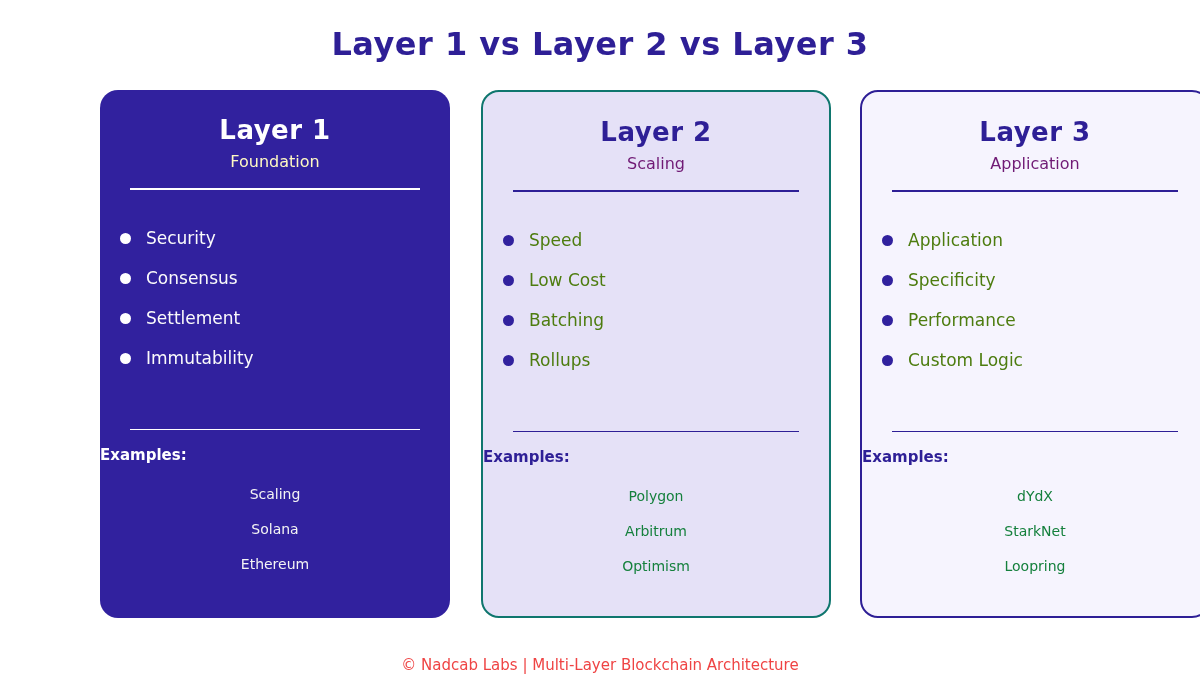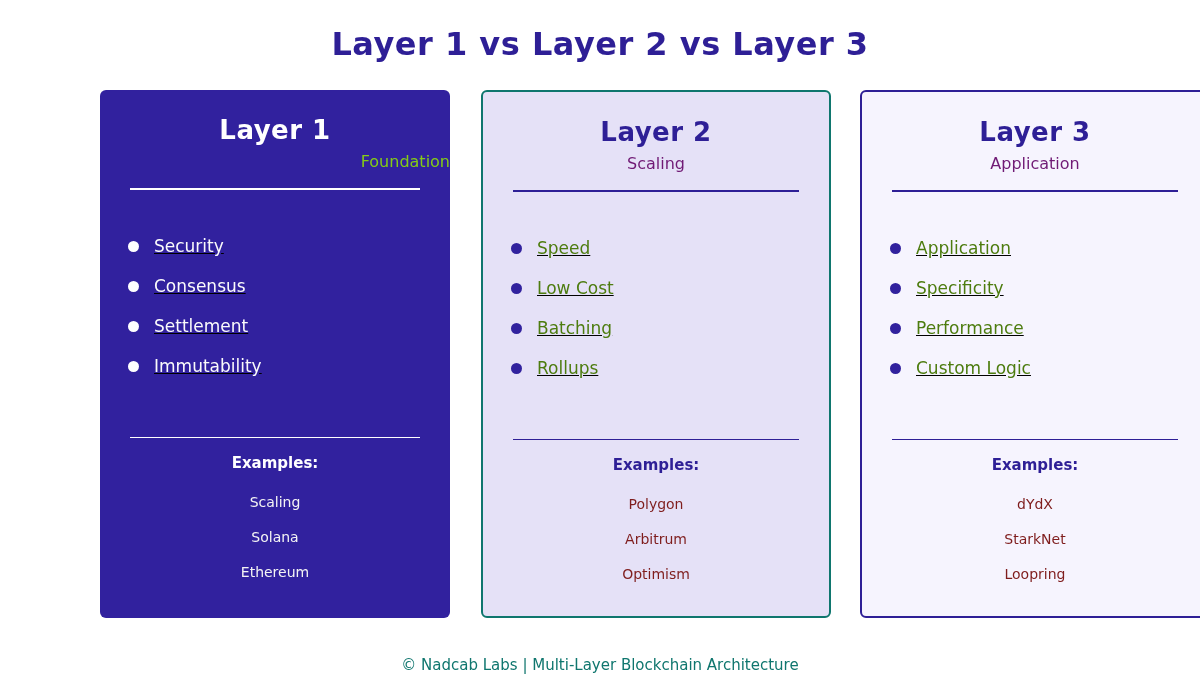--- a/index.html
+++ b/index.html
@@ -21,21 +21,21 @@
     text-align: center;
     font-size: 32px; line-height: 36px;
     font-weight: bold;
     color: #2E1F96;
     letter-spacing: 0.5px;
   }
   .card {
     position: absolute;
     top: 90px;
     width: 350px; height: 528px;
-    border-radius: 6px;
+    border-radius: 18px;
     box-sizing: border-box;
   }
   .card--pos1 { left: 100px; }
   .card--pos2 { left: 481px; }
   .card--pos3 { left: 860px; }
   .card--dark  { background: #31219E; }
   .card--light { background: #E5E1F7; border: 2px solid #0f766e; }
   .card--lighter { background: #F6F4FE; border: 2px solid #2E1F96; }
 
   .card-title {
@@ -46,34 +46,33 @@
     letter-spacing: 0.5px;
   }
   .card--dark .card-title { color: #ffffff; }
   .card--light .card-title, .card--lighter .card-title { color: #2E1F96; }
 
   .card-subtitle {
     margin-top: 2px;
     text-align: center;
     font-size: 16px; line-height: 24px;
   }
-  .card--dark .card-subtitle { color: #84cc16; text-align: right; }
+  .card--dark .card-subtitle { color: #fef9c3; }
   .card--light .card-subtitle, .card--lighter .card-subtitle { color: #701a75; }
 
   .divider { height: 0; margin-left: 30px; margin-right: 30px; }
   .divider--strong { border-top: 2px solid; margin-top: 14px; }
   .divider--thin   { border-top: 1.4px solid; margin-top: 51px; }
   .card--dark .divider { border-color: #ffffff; }
   .card--light .divider, .card--lighter .divider { border-color: #2E1F96; }
 
   .features {
     list-style: none;
-    margin: 16px;
+    margin: 8px;
     padding: 20px 10px 0 12px;
-    text-decoration: underline;
   }
   .features li {
     display: flex;
     align-items: center;
     height: 40px;
     font-size: 17px;
   }
   .card--dark .features li { color: #FBFBFB; }
   .card--light .features li, .card--lighter .features li { color: #4d7c0f; }
 
@@ -81,43 +80,42 @@
     width: 11px; height: 11px;
     border-radius: 50%;
     margin-right: 15px;
     flex: none;
   }
   .card--dark .bullet { background: #ffffff; }
   .card--light .bullet, .card--lighter .bullet { background: #31219E; }
 
   .examples-label {
     margin-top: 12px;
-    text-align: center;
     font-size: 15px; line-height: 26px;
     font-weight: bold;
   }
   .card--dark .examples-label { color: #ffffff; }
   .card--light .examples-label, .card--lighter .examples-label { color: #2E1F96; }
 
   .examples { margin-top: 9px; }
   .examples p {
     margin: 0;
     height: 35px; line-height: 35px;
     text-align: center;
     font-size: 14px;
   }
   .card--dark .examples p { color: #F4F4F4; }
-  .card--light .examples p, .card--lighter .examples p { color: #7f1d1d; }
+  .card--light .examples p, .card--lighter .examples p { color: #15803d; }
 
   .page-footer {
     position: absolute;
     top: 655px; left: 0; width: 100%;
     text-align: center;
     font-size: 15px; line-height: 20px;
-    color: #0f766e;
+    color: #ef4444;
   }
 </style>
 </head>
 <body>
 
 <div class="page">
 
   <h1 class="page-title">Layer 1 vs Layer 2 vs Layer 3</h1>
 
   <section class="card card--dark card--pos1">

